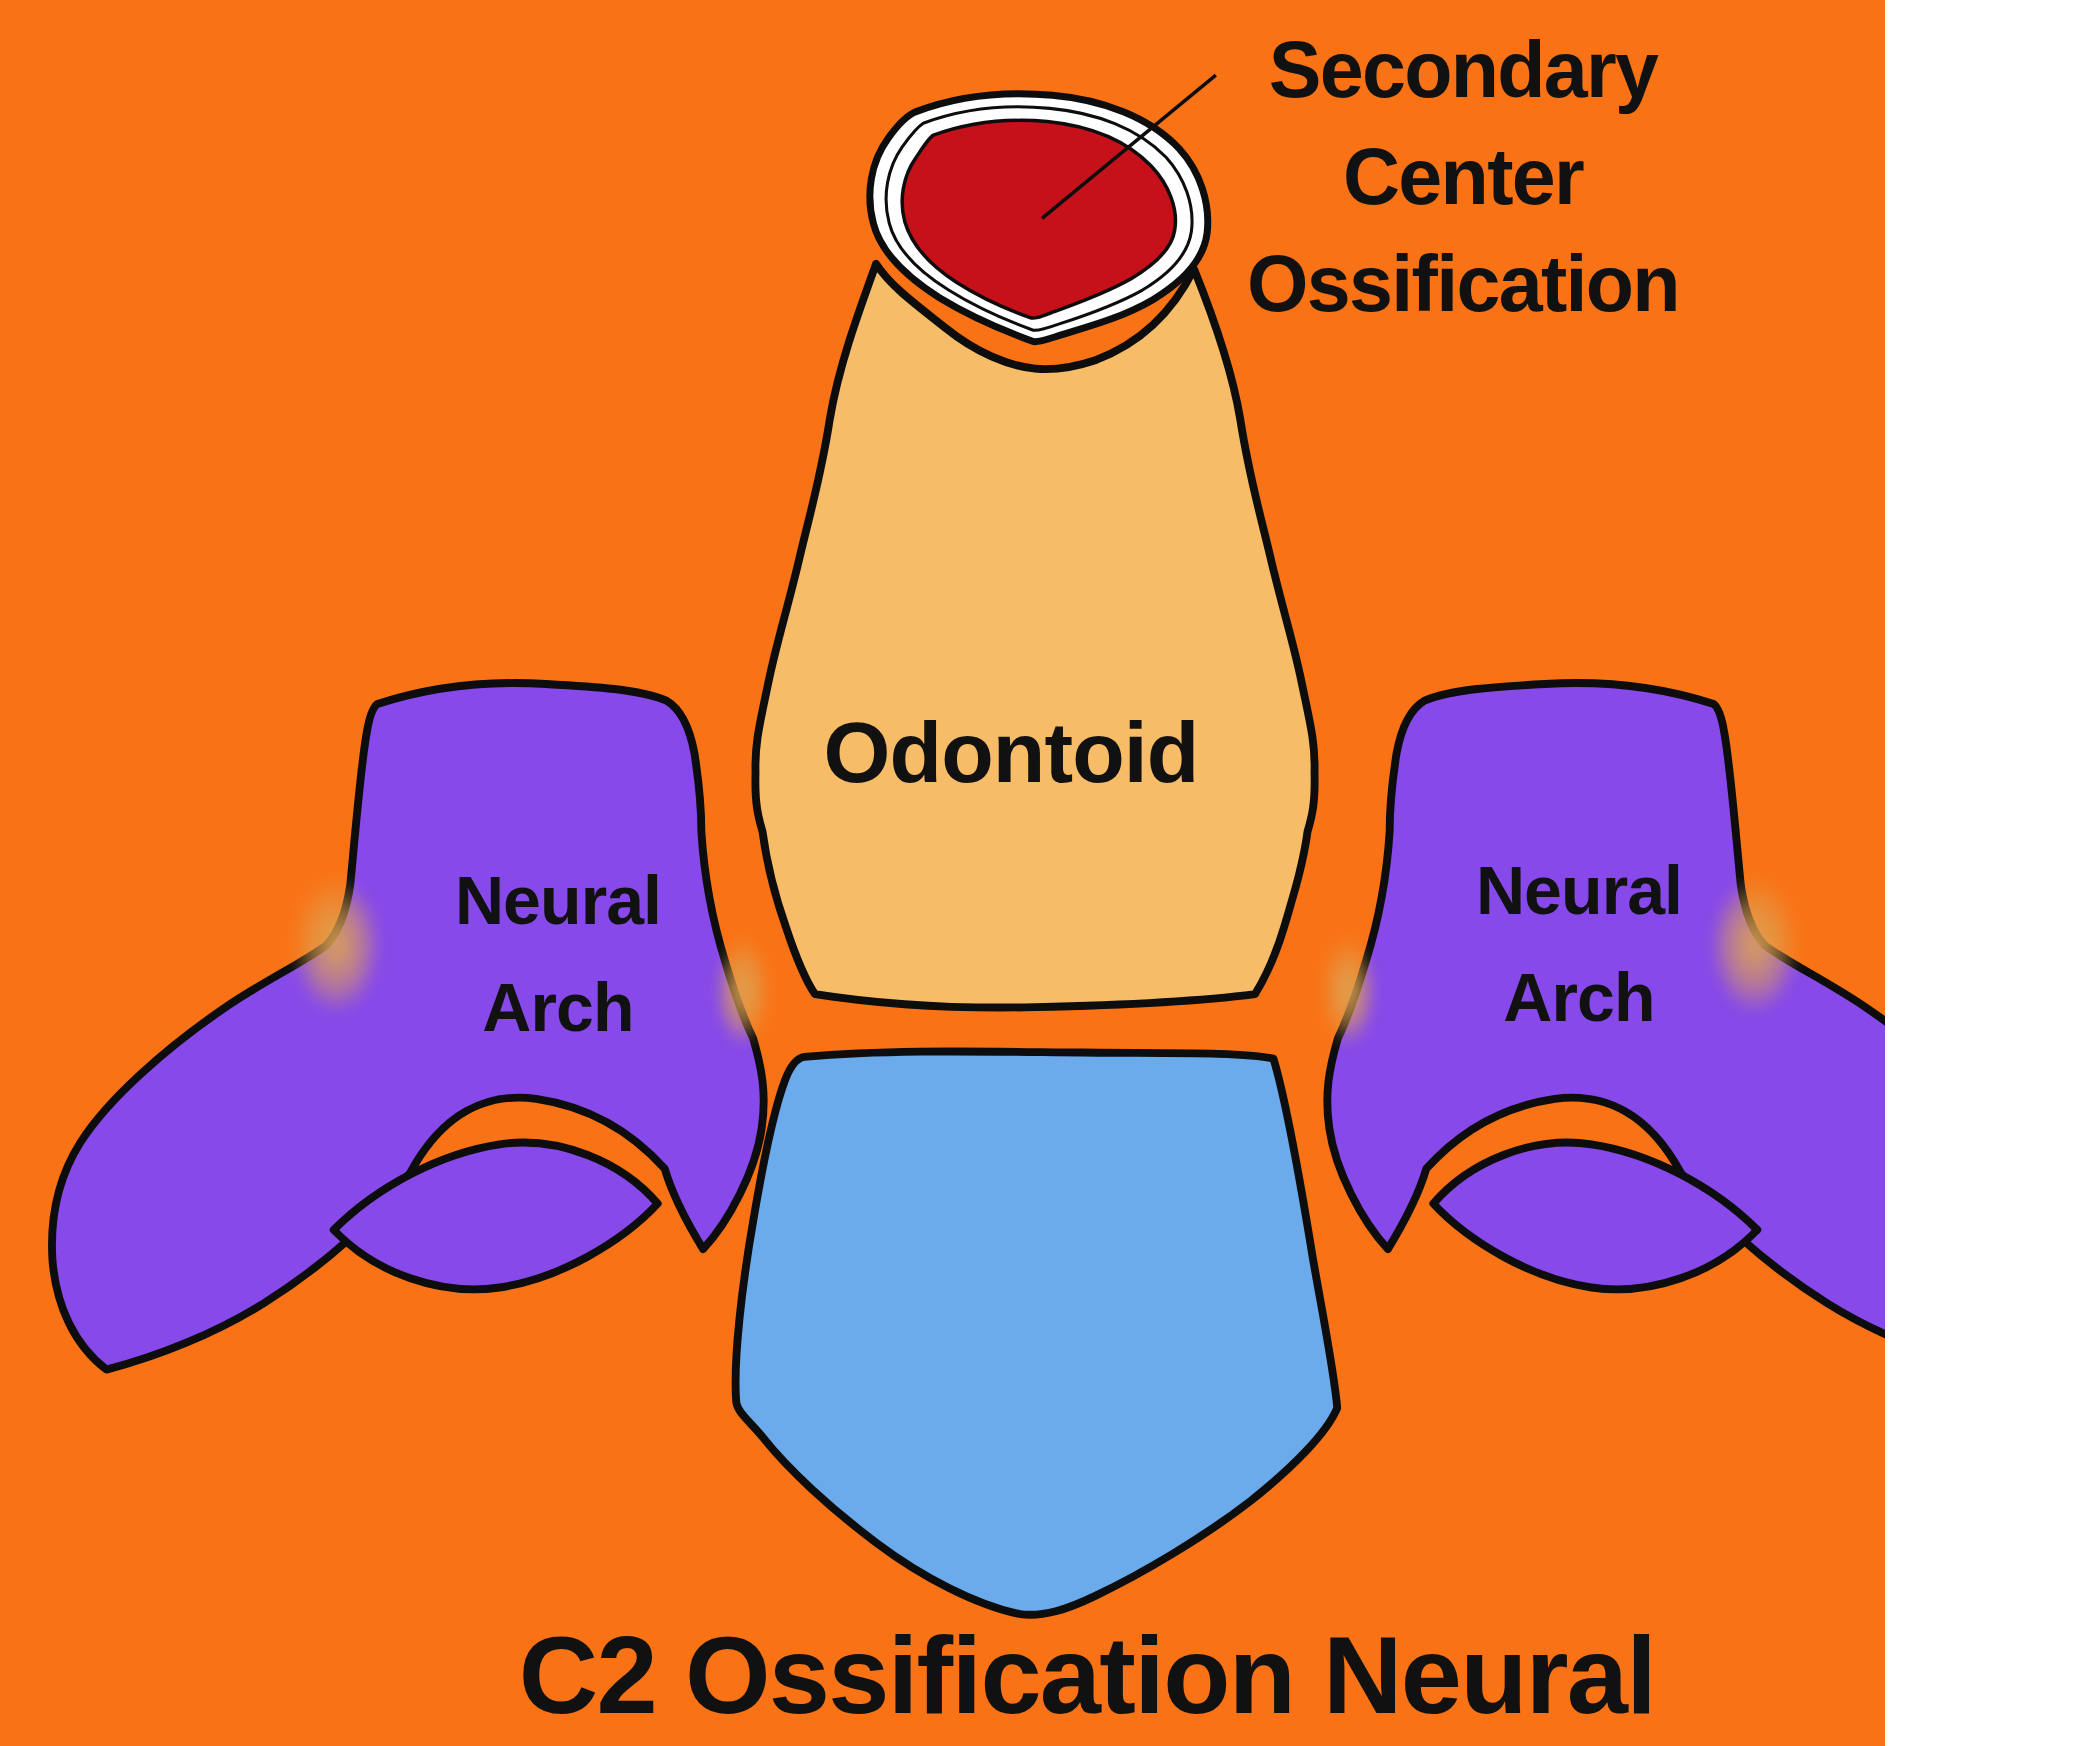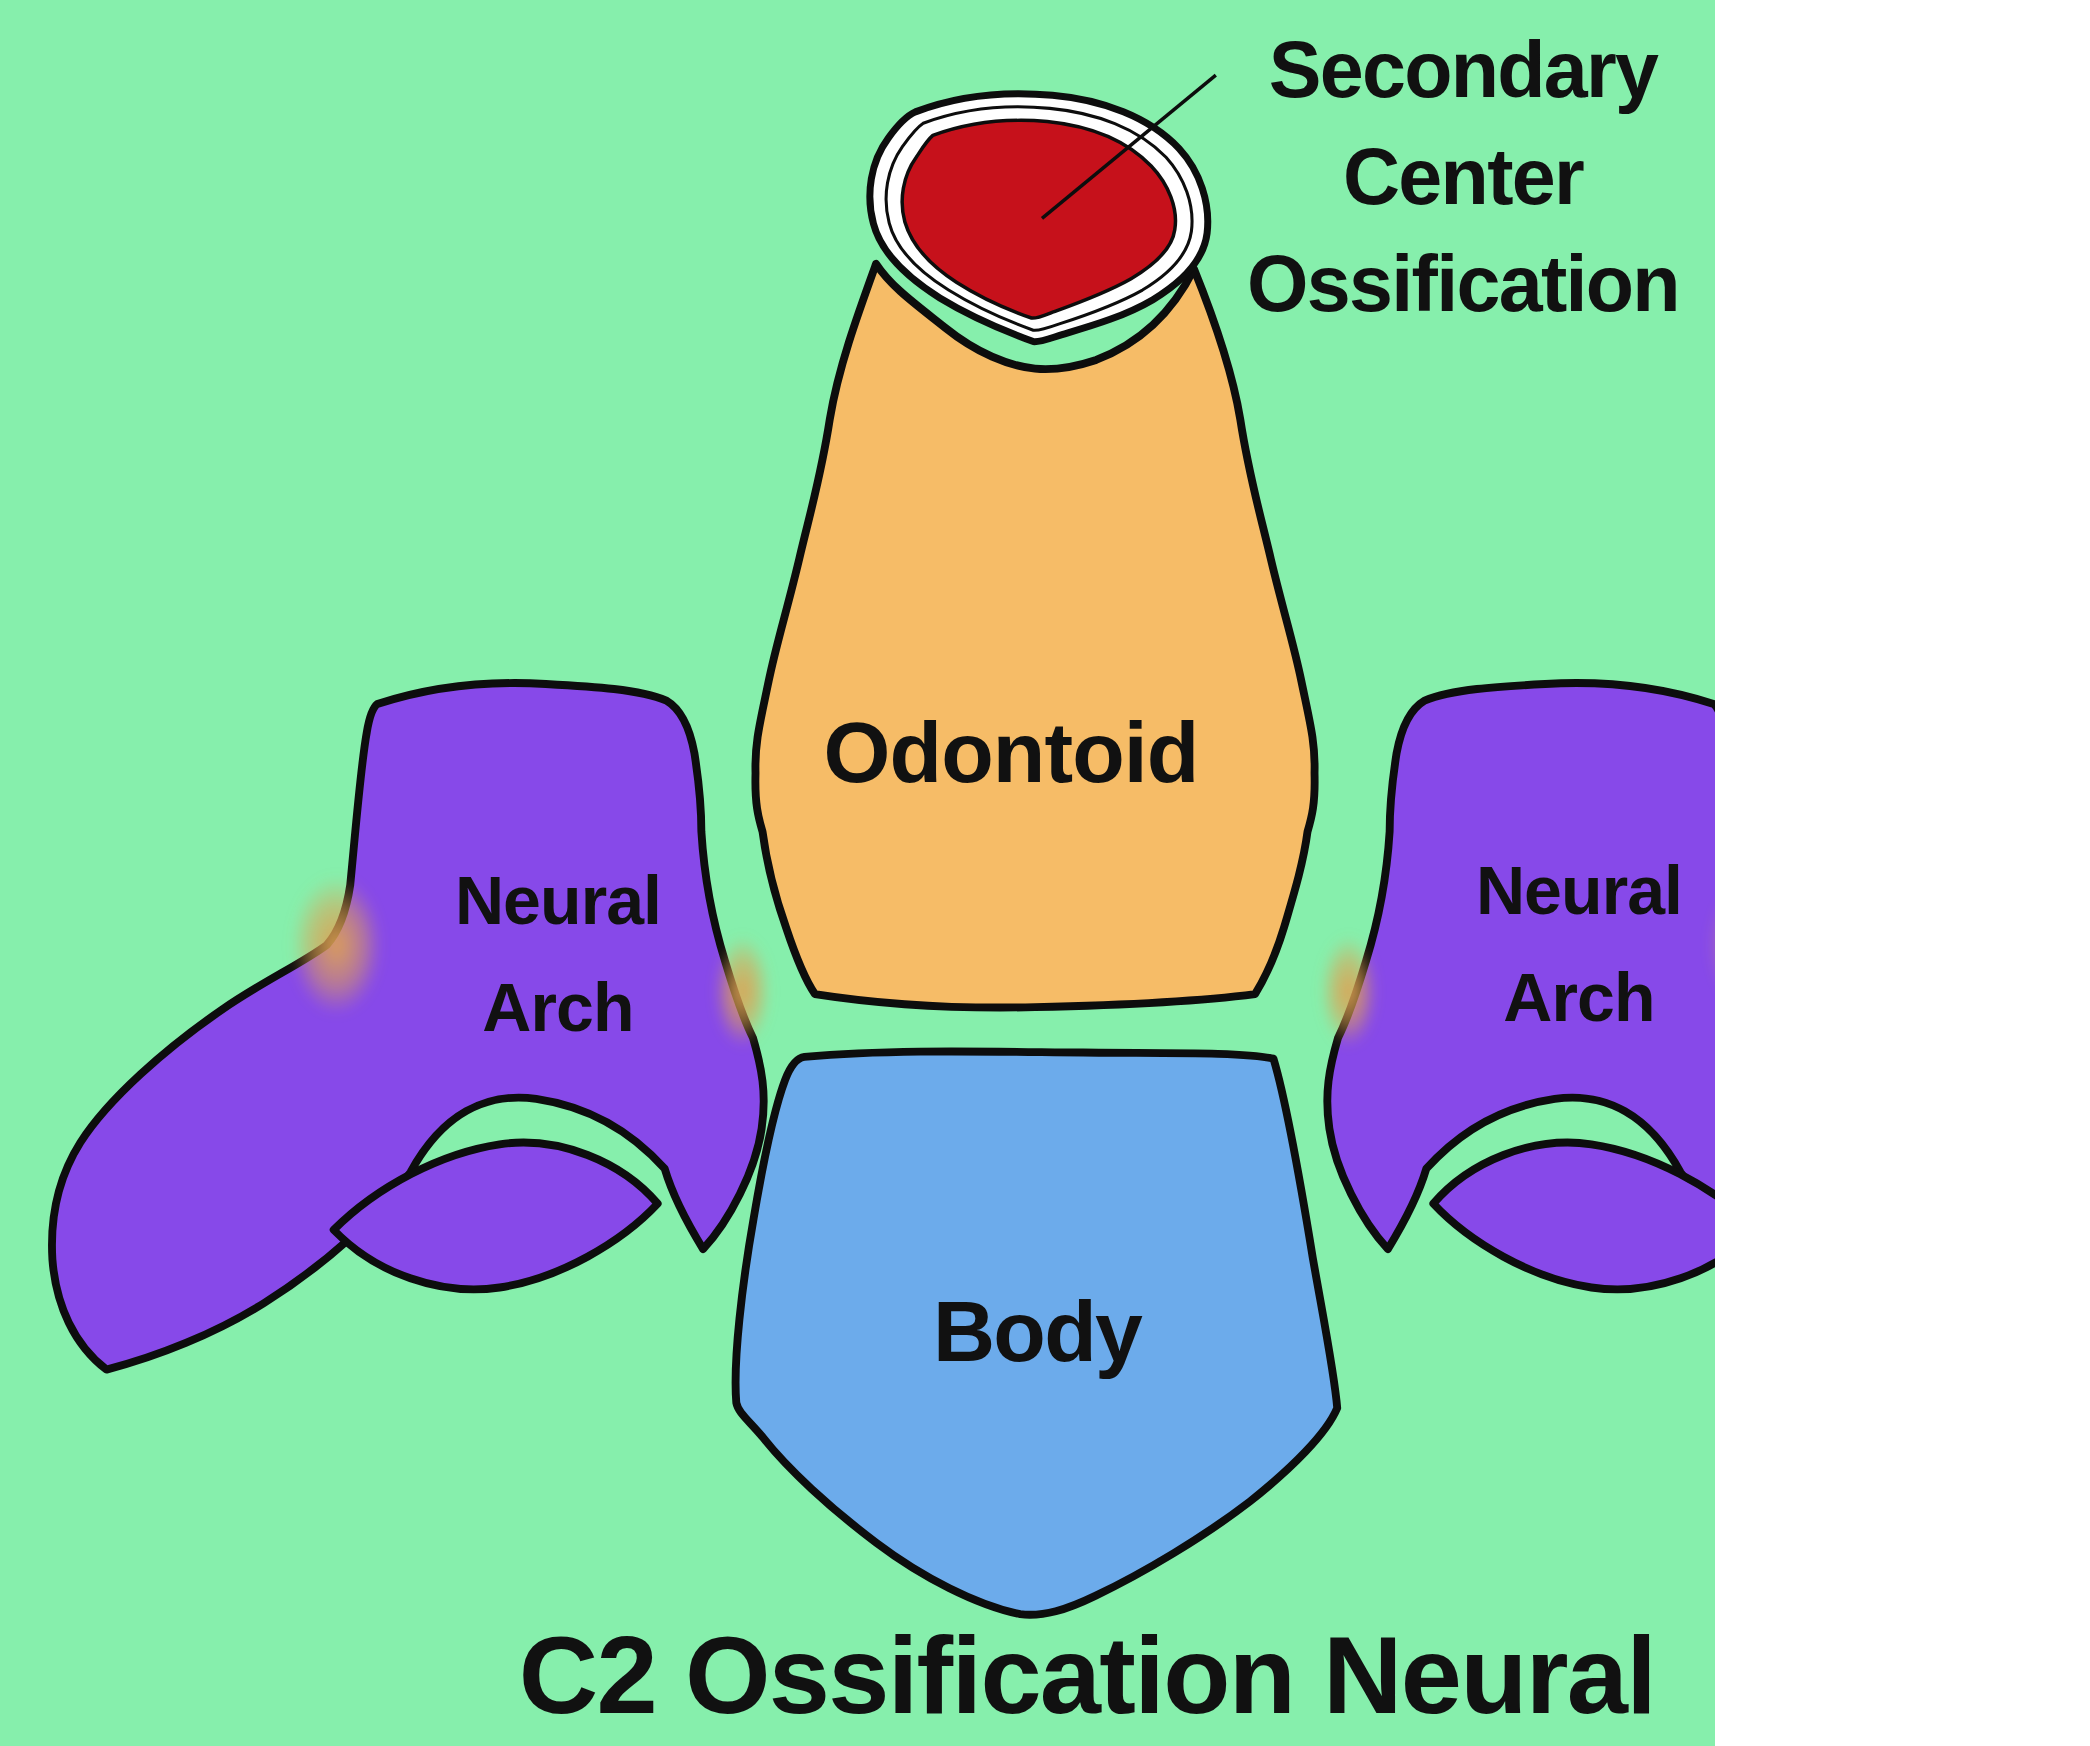--- a/index.html
+++ b/index.html
@@ -1,19 +1,19 @@
 <!DOCTYPE html>
 <html style="font-size:14px"><head>
 <meta charset="utf-8">
 <style>
   html,body{margin:0;padding:0;background:#ffffff;}
   #stage{
     position:relative;
-    width:1715px;height:1747px;
-    background:#86efac;
+    width:1885px;height:1747px;
+    background:#f97316;
     font-family:"Liberation Sans", sans-serif;
     overflow:hidden;
   }
   #diagram-svg{position:absolute;left:0;top:0;}
   .lbl{
     position:absolute;
     transform:translateX(-50%);
     text-align:center;
     font-weight:700;
     color:#111;
@@ -167,18 +167,17 @@
   <div class="lbl lbl-arch" style="left:542px;top:847px;">
     <div>Neural</div>
     <div>Arch</div>
   </div>
 
   <div class="lbl lbl-arch" style="left:1563px;top:837px;">
     <div>Neural</div>
     <div>Arch</div>
   </div>
 
-  <div class="lbl lbl-body" style="left:1037px;top:1278px;">Body</div>
 
   <div class="lbl lbl-title" style="left:1087px;top:1609px;">C2 Ossification Neural</div>
 
 </div>
 
 
 </body></html>

